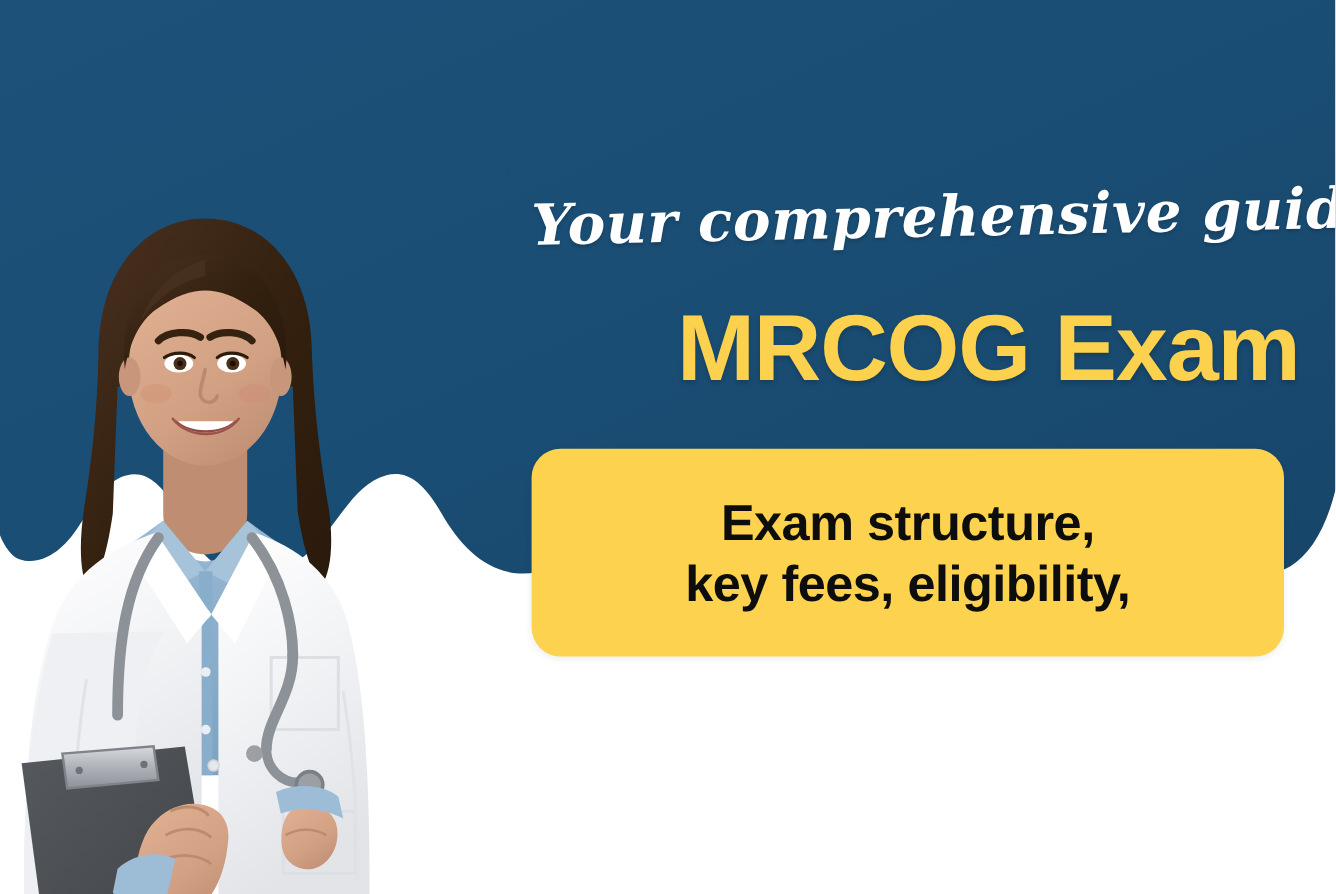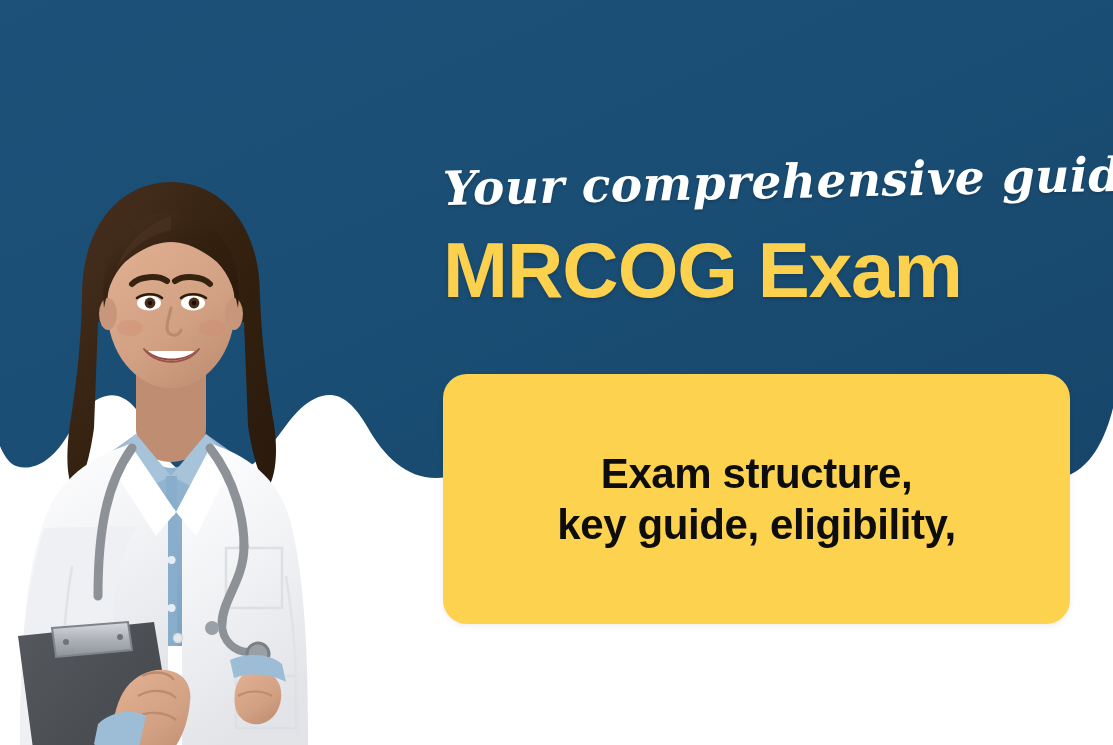--- a/index.html
+++ b/index.html
@@ -62,32 +62,33 @@
     text-shadow:0 2px 3px rgba(0,0,0,0.18);
   }
 
   #main-title {
     color:#fcd14e;
     font-family:"Liberation Sans", sans-serif;
     font-weight:700;
     font-size:78px;
     line-height:84px;
     letter-spacing:-1px;
-    margin-top:8px;
+    margin-top:28px;
     white-space:nowrap;
     text-shadow:0 2px 4px rgba(0,0,0,0.18);
+    text-align:right;
   }
 
   
   #feature-card {
     position:absolute;
     left:443px;
     top:374px;
     width:627px;
-    height:250px;
+    height:173px;
     background:#fcd24e;
     border-radius:24px;
     z-index:5;
     display:flex;
     align-items:center;
     justify-content:center;
     box-shadow:0 2px 6px rgba(0,0,0,0.07);
   }
 
   #feature-card-text {
@@ -294,17 +295,17 @@
   </svg>
 
   <div id="headline-block">
     <div id="script-headline">Your comprehensive guide to the</div>
     <div id="main-title">MRCOG Exam</div>
   </div>
 
   <div id="feature-card">
     <div id="feature-card-text">
       <span class="ln">Exam structure,</span>
-      <span class="ln">key guide, eligibility,</span>
+      <span class="ln">key fees, eligibility,</span>
     </div>
   </div>
 
 </div>
 
 </body></html>

